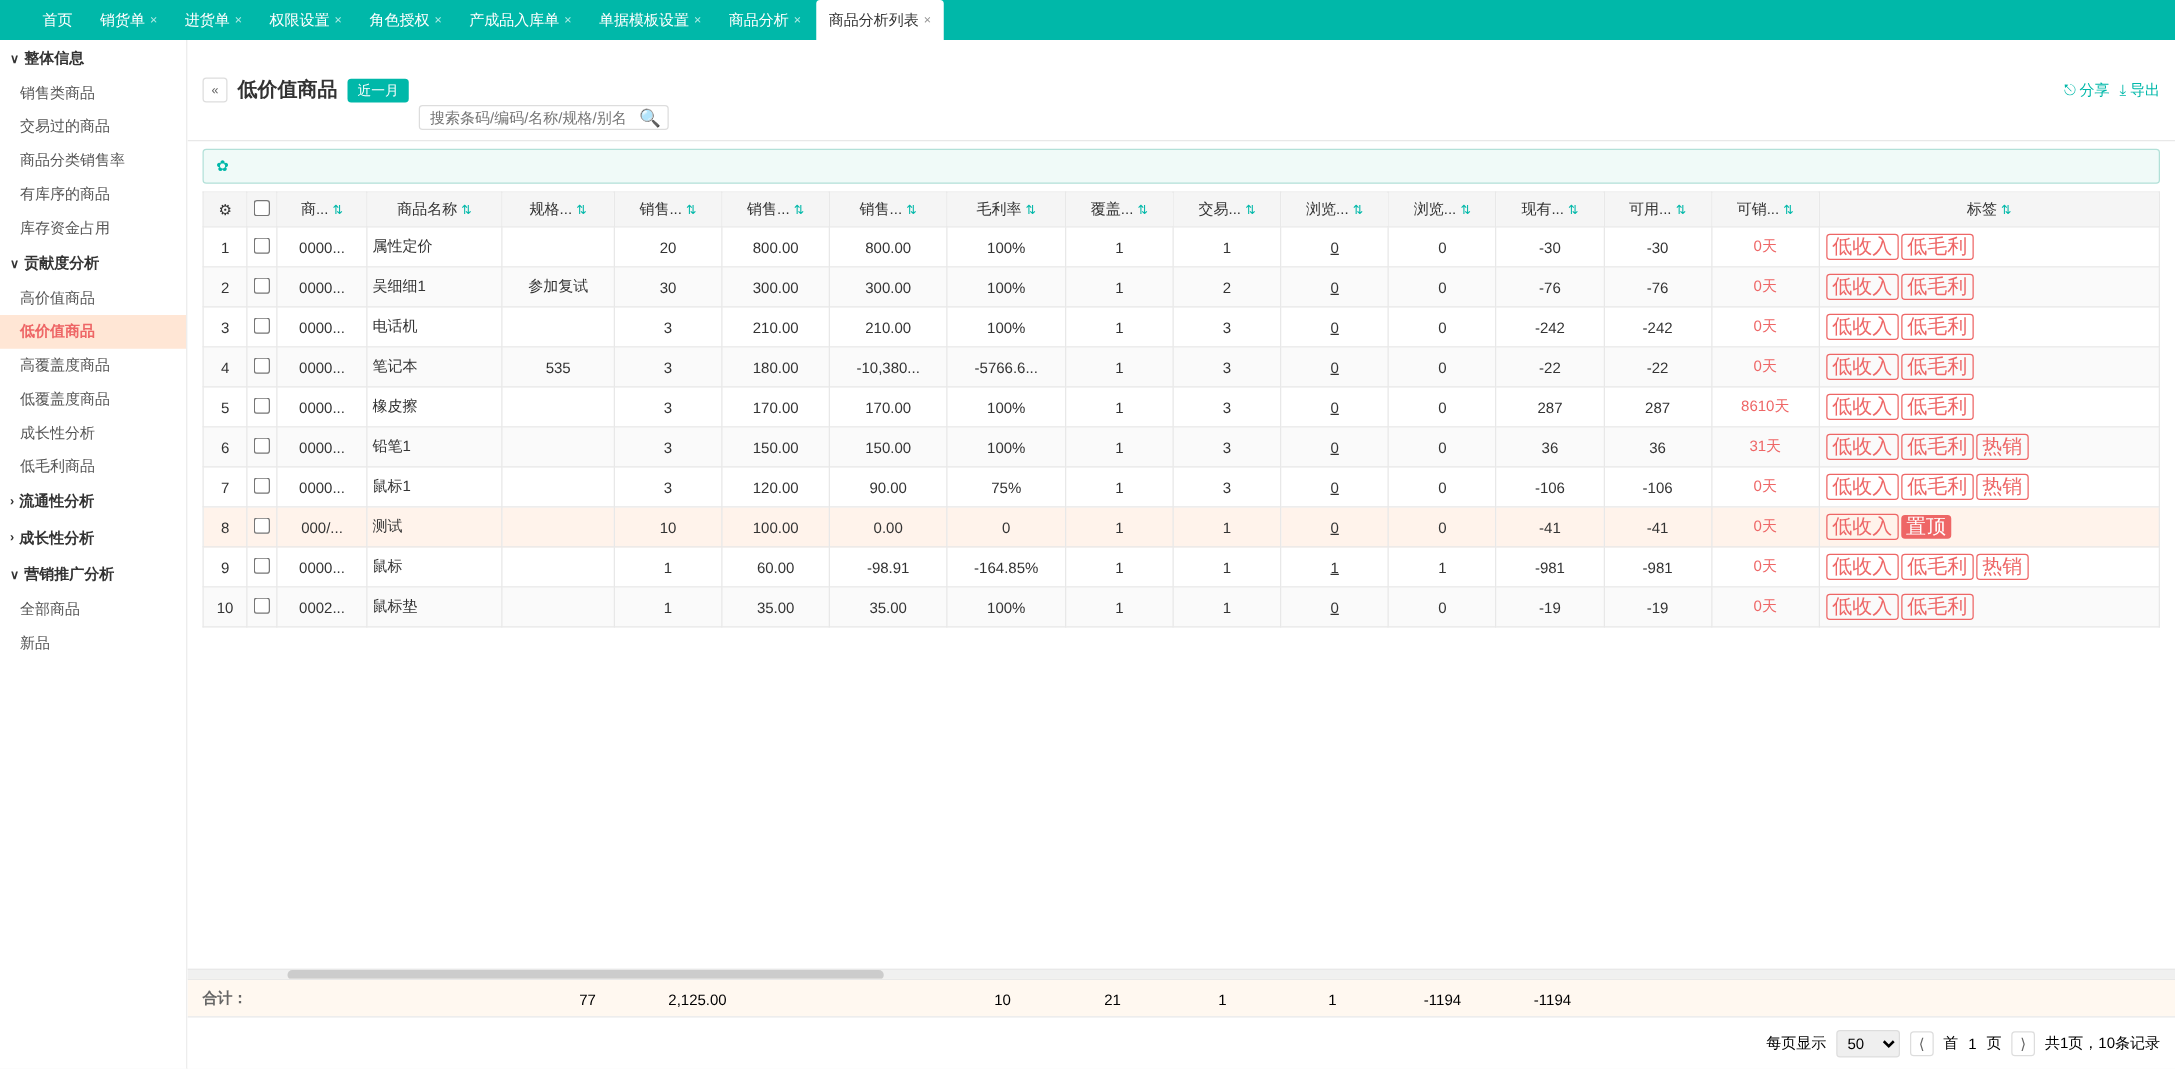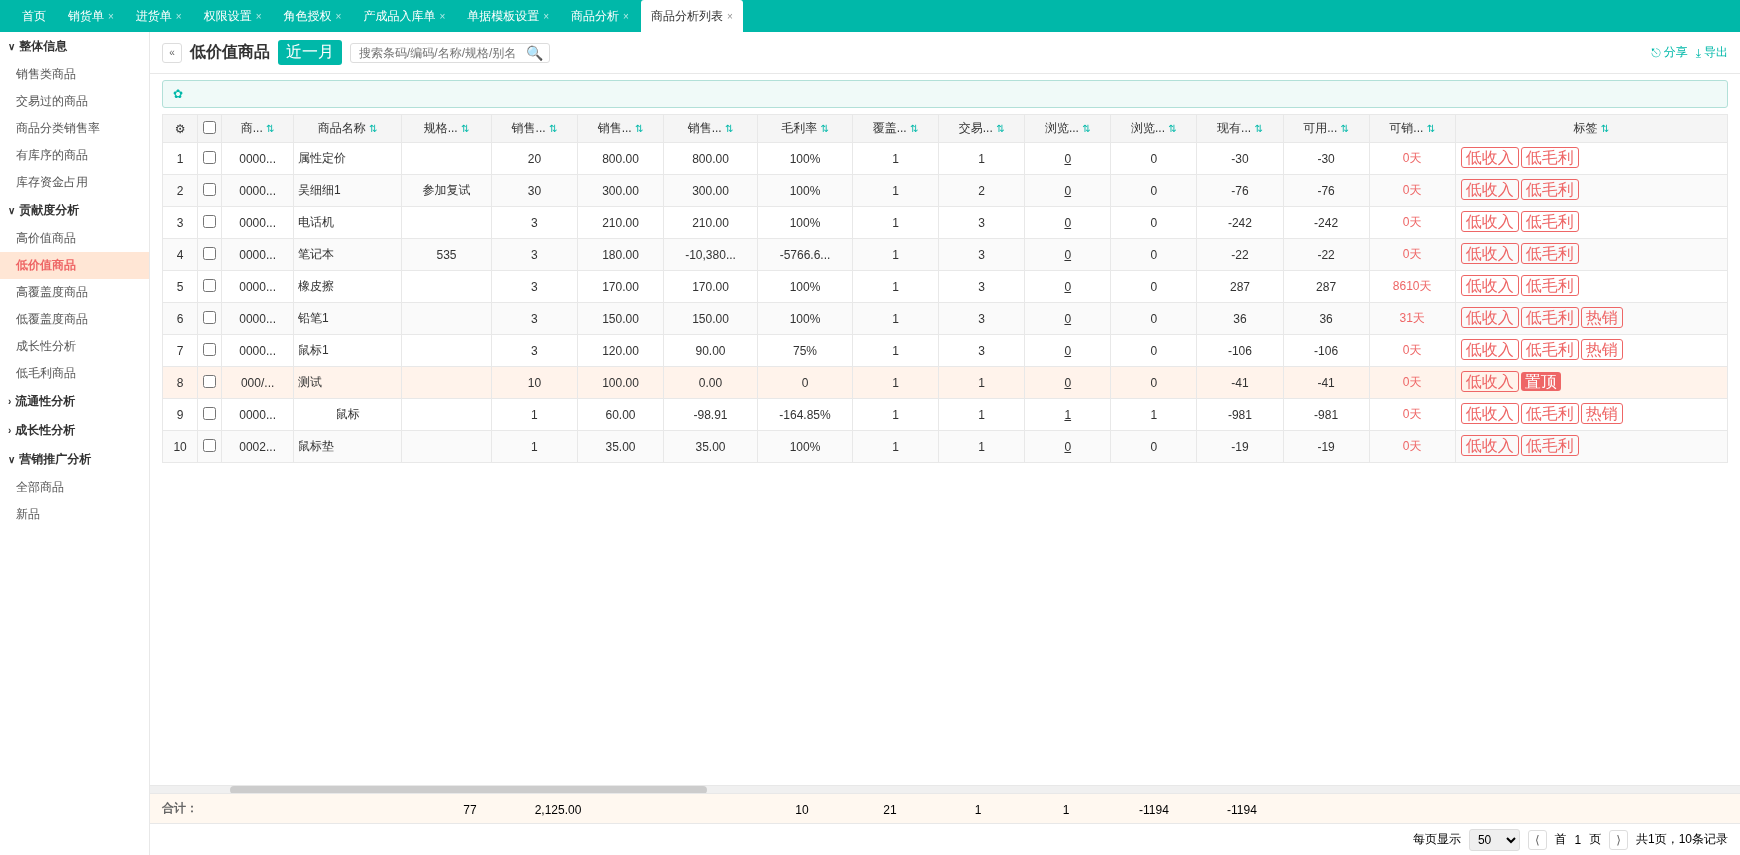--- a/index.html
+++ b/index.html
@@ -4,21 +4,21 @@
   <style>
     * { box-sizing: border-box; margin: 0; padding: 0; font-family: 'Microsoft YaHei', Arial, sans-serif; font-size: 12px; }
     body { background: #f5f5f5; overflow: hidden; }
 
     
     .top-nav {
       background: #00b8a9;
       height: 32px;
       display: flex;
       align-items: center;
-      padding: 0 12px;
+      padding: 0 24px;
       gap: 2px;
     }
     .nav-item {
       color: #fff;
       padding: 4px 10px;
       cursor: pointer;
       border-radius: 3px 3px 0 0;
       white-space: nowrap;
       display: flex;
       align-items: center;
@@ -92,32 +92,32 @@
       font-weight: bold;
       color: #333;
     }
     .filter-btn {
       background: #00b8a9;
       color: #fff;
       border: none;
       border-radius: 3px;
       padding: 2px 8px;
       cursor: pointer;
-      font-size: 16px;
+      font-size: 11px;
     }
     .search-box {
       border: 1px solid #ddd;
       border-radius: 3px;
       padding: 2px 24px 2px 8px;
       font-size: 12px;
       width: 200px;
       outline: none;
       position: relative;
     }
-    .search-wrap { position: relative; display: flex; align-items: center; }
+    .search-wrap { position: relative; display: flex; align-items: center; margin-top: 44px; }
     .search-icon-btn {
       position: absolute;
       right: 6px;
       color: #00b8a9;
       cursor: pointer;
       font-size: 14px;
     }
     .header-right {
       margin-left: auto;
       display: flex;
@@ -196,21 +196,21 @@
       border-top: 1px solid #e8e8e8;
       display: flex;
       align-items: flex-end;
       gap: 8px;
     }
     .footer-label { color: #666; font-weight: bold; min-width: 40px; }
     .footer-cell { min-width: 80px; text-align: center; }
 
     
     .pagination-bar {
-      height: 32px;
+      height: 42px;
       border-top: 1px solid #e8e8e8;
       display: flex;
       align-items: center;
       justify-content: flex-end;
       padding: 0 12px;
       gap: 8px;
       background: #fff;
     }
     .page-size-select {
       border: 1px solid #ddd;
@@ -521,21 +521,21 @@
               <td>0</td>
               <td>-41</td>
               <td>-41</td>
               <td><span class="days-red">0天</span></td>
               <td style="text-align: left;"><span class="tag tag-low-income">低收入</span><span class="tag tag-recommend">置顶</span></td>
             </tr>
             <tr>
               <td>9</td>
               <td class="checkbox-cell"><input type="checkbox" style=""></td>
               <td>0000...</td>
-              <td style="text-align: center;">鼠标</td>
+              <td style="text-align: left;">鼠标</td>
               <td></td>
               <td>1</td>
               <td>60.00</td>
               <td>-98.91</td>
               <td>-164.85%</td>
               <td>1</td>
               <td>1</td>
               <td><span class="link-underline">1</span></td>
               <td>1</td>
               <td>-981</td>

